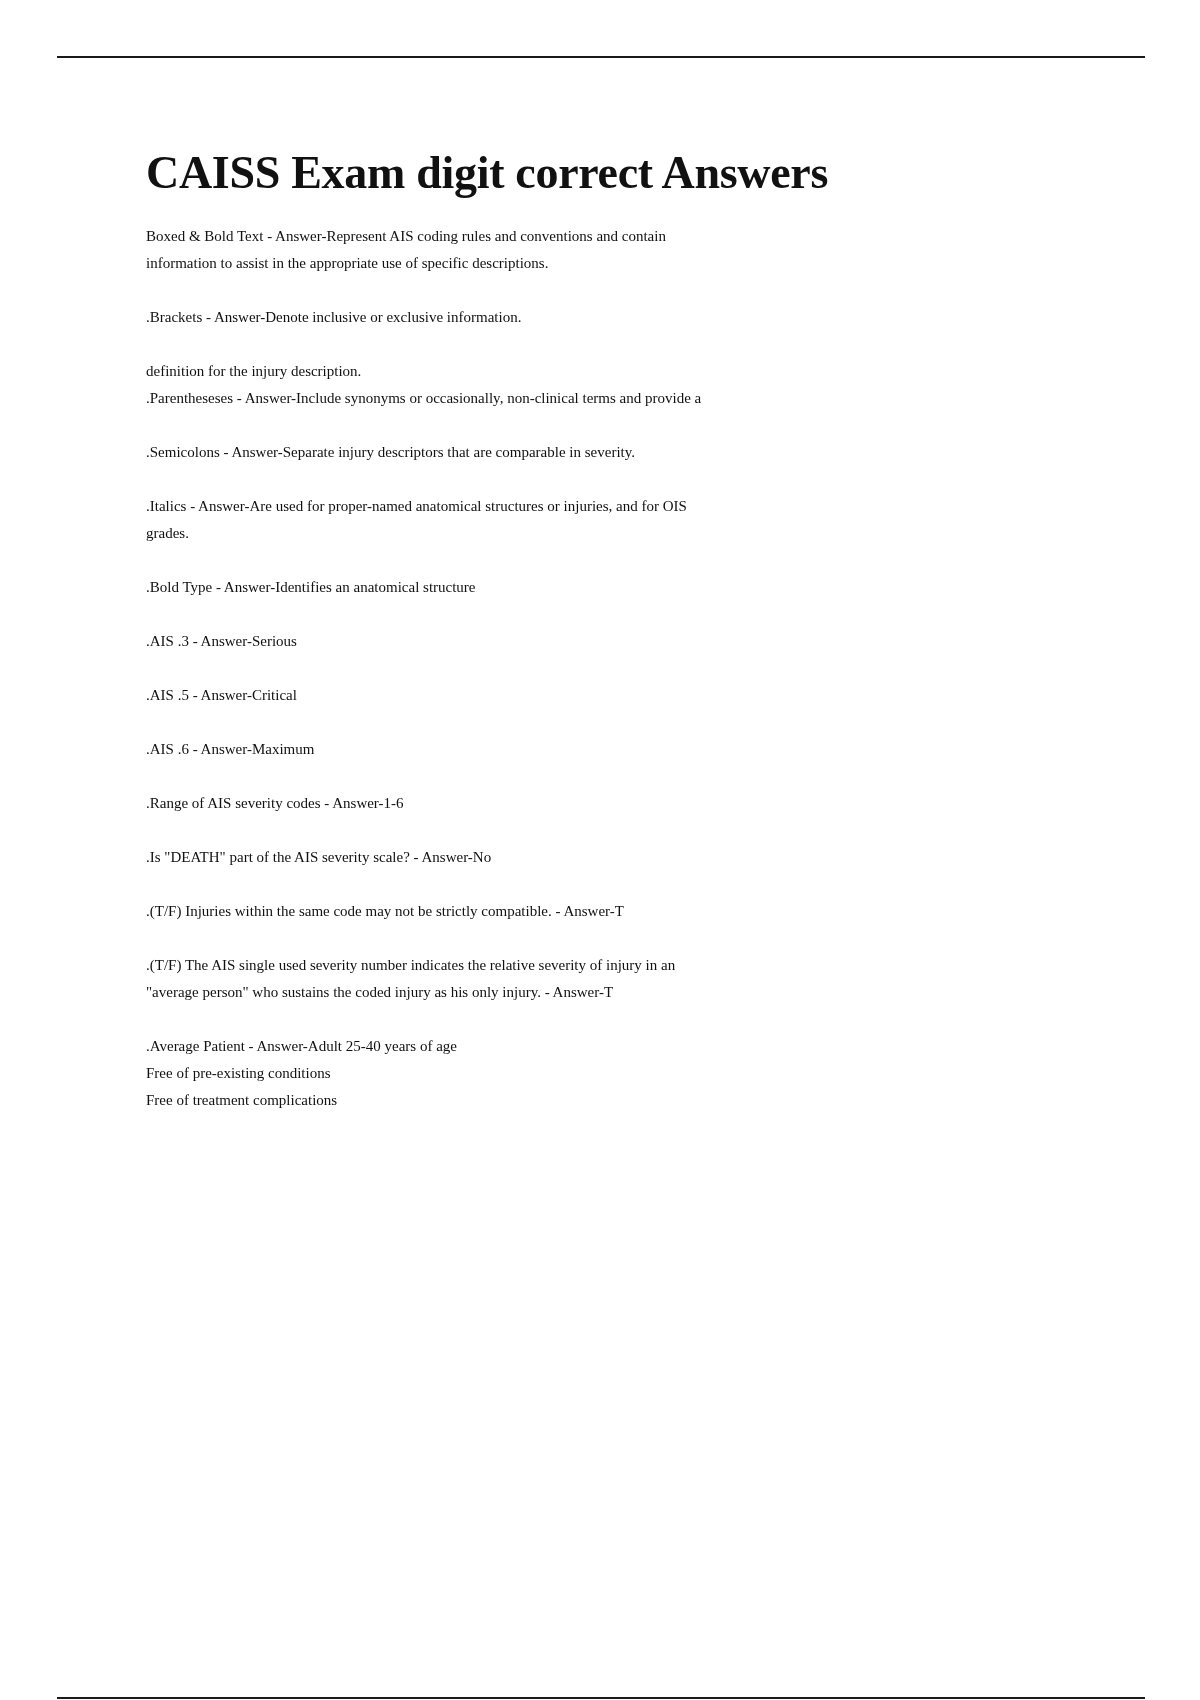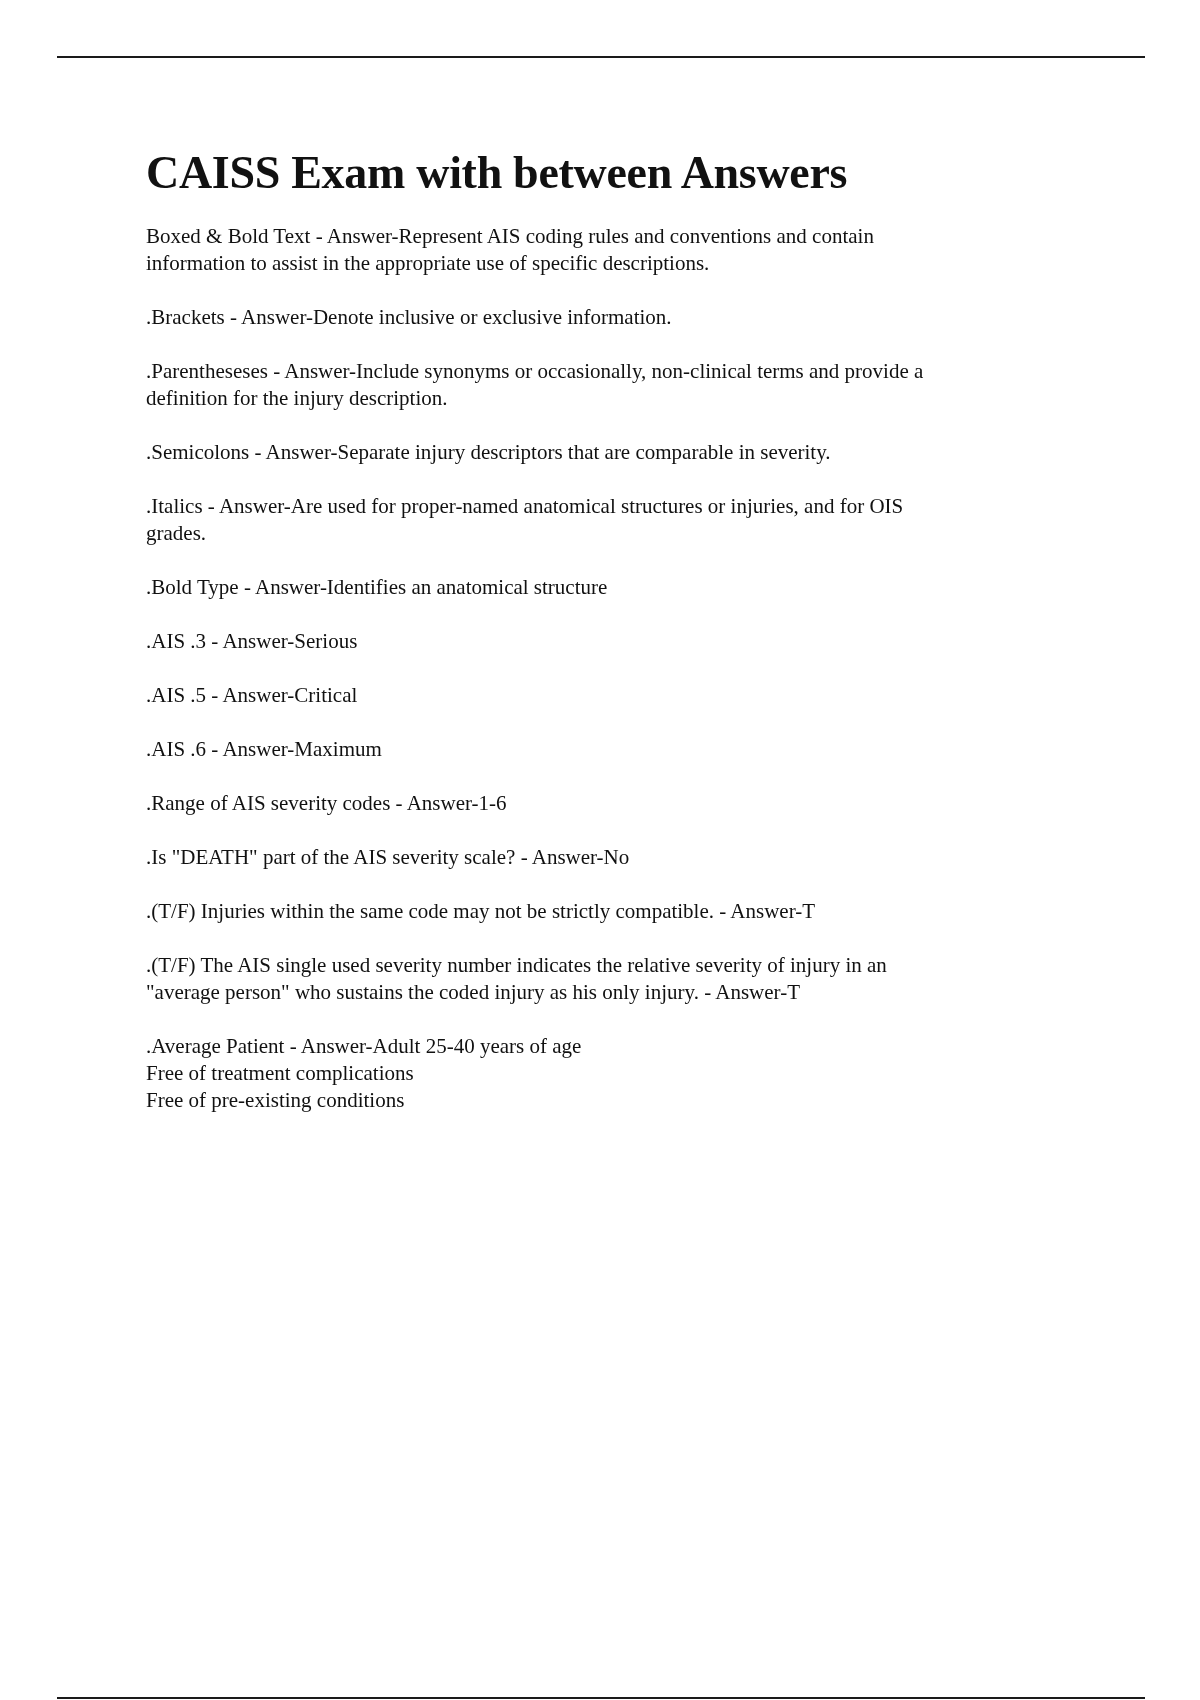--- a/index.html
+++ b/index.html
@@ -3,41 +3,41 @@
 <meta charset="utf-8">
 <style>
   html, body { margin: 0; padding: 0; background: #ffffff; }
   body { width: 1200px; height: 1700px; position: relative; overflow: hidden;
          font-family: "Liberation Serif", "DejaVu Serif", serif; color: #111; }
   .rule { position: absolute; left: 57px; width: 1088px; height: 2px; background: #1a1a1a; }
   .rule.top { top: 56px; }
   .rule.bottom { top: 1697px; }
   .content { position: absolute; left: 146px; top: 143px; width: 920px; }
   h1 { margin: 0 0 20px 0; font-size: 46px; font-weight: bold; line-height: 60px; letter-spacing: -0.3px; }
-  .qa { margin: 0 0 27px 0; font-size: 21px; line-height: 27px; }
+  .qa { margin: 0 0 27px 0; font-size: 15px; line-height: 27px; }
   .qa .line { display: block; }
 </style>
 </head>
 <body>
 
 <div class="rule top"></div>
 
 <div class="content">
-  <h1>CAISS Exam with between Answers</h1>
+  <h1>CAISS Exam digit correct Answers</h1>
   <div id="entries">
       <p class="qa">
         <span class="line">Boxed &amp; Bold Text - Answer-Represent AIS coding rules and conventions and contain</span>
         <span class="line">information to assist in the appropriate use of specific descriptions.</span>
       </p>
       <p class="qa">
         <span class="line">.Brackets - Answer-Denote inclusive or exclusive information.</span>
       </p>
       <p class="qa">
+        <span class="line">definition for the injury description.</span>
         <span class="line">.Parentheseses - Answer-Include synonyms or occasionally, non-clinical terms and provide a</span>
-        <span class="line">definition for the injury description.</span>
       </p>
       <p class="qa">
         <span class="line">.Semicolons - Answer-Separate injury descriptors that are comparable in severity.</span>
       </p>
       <p class="qa">
         <span class="line">.Italics - Answer-Are used for proper-named anatomical structures or injuries, and for OIS</span>
         <span class="line">grades.</span>
       </p>
       <p class="qa">
         <span class="line">.Bold Type - Answer-Identifies an anatomical structure</span>
@@ -59,19 +59,19 @@
       </p>
       <p class="qa">
         <span class="line">.(T/F) Injuries within the same code may not be strictly compatible. - Answer-T</span>
       </p>
       <p class="qa">
         <span class="line">.(T/F) The AIS single used severity number indicates the relative severity of injury in an</span>
         <span class="line">"average person" who sustains the coded injury as his only injury. - Answer-T</span>
       </p>
       <p class="qa">
         <span class="line">.Average Patient - Answer-Adult 25-40 years of age</span>
+        <span class="line">Free of pre-existing conditions</span>
         <span class="line">Free of treatment complications</span>
-        <span class="line">Free of pre-existing conditions</span>
       </p>
     </div>
 </div>
 
 <div class="rule bottom"></div>
 
 </body></html>

